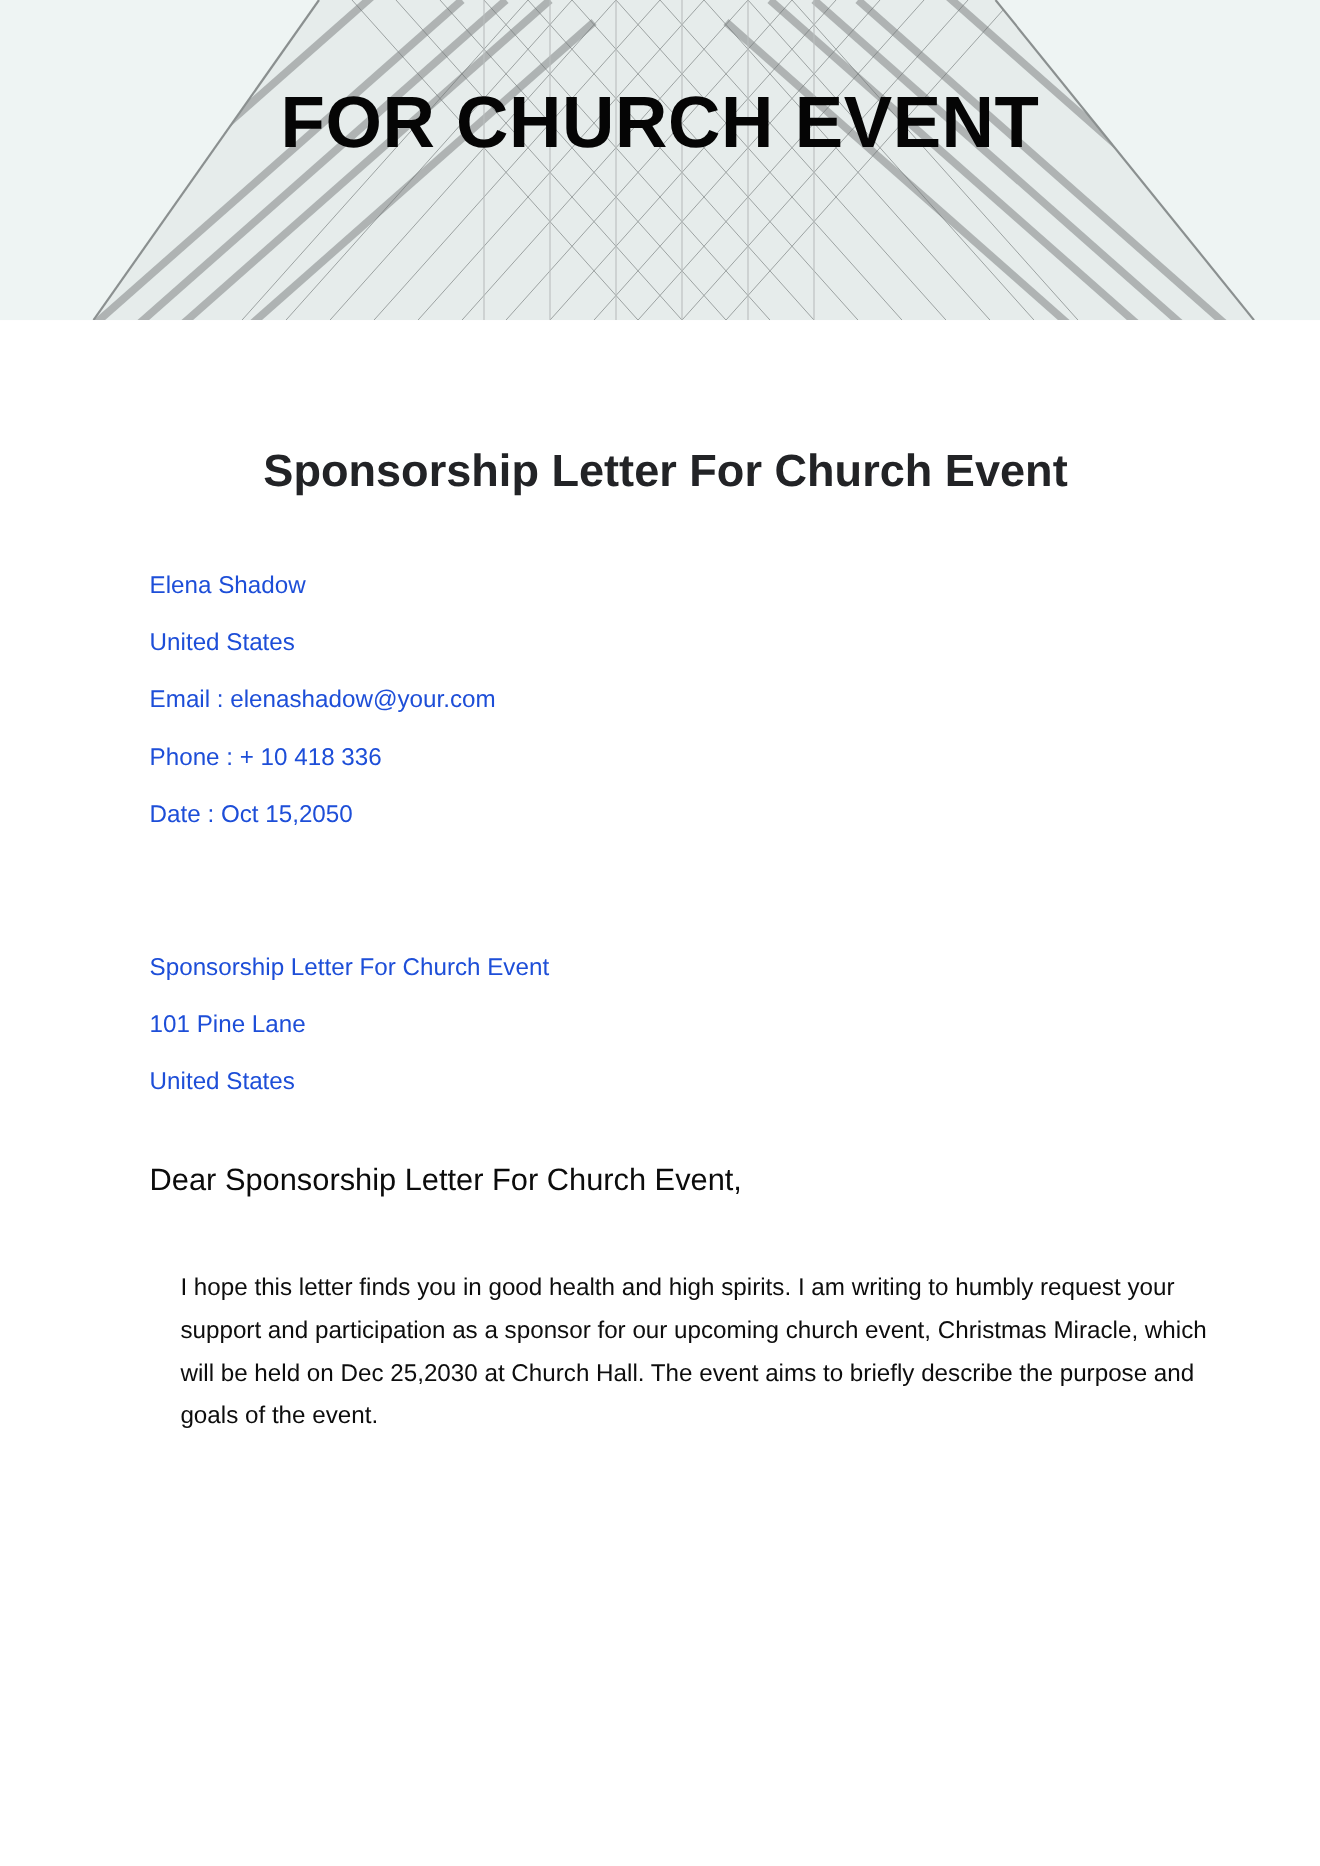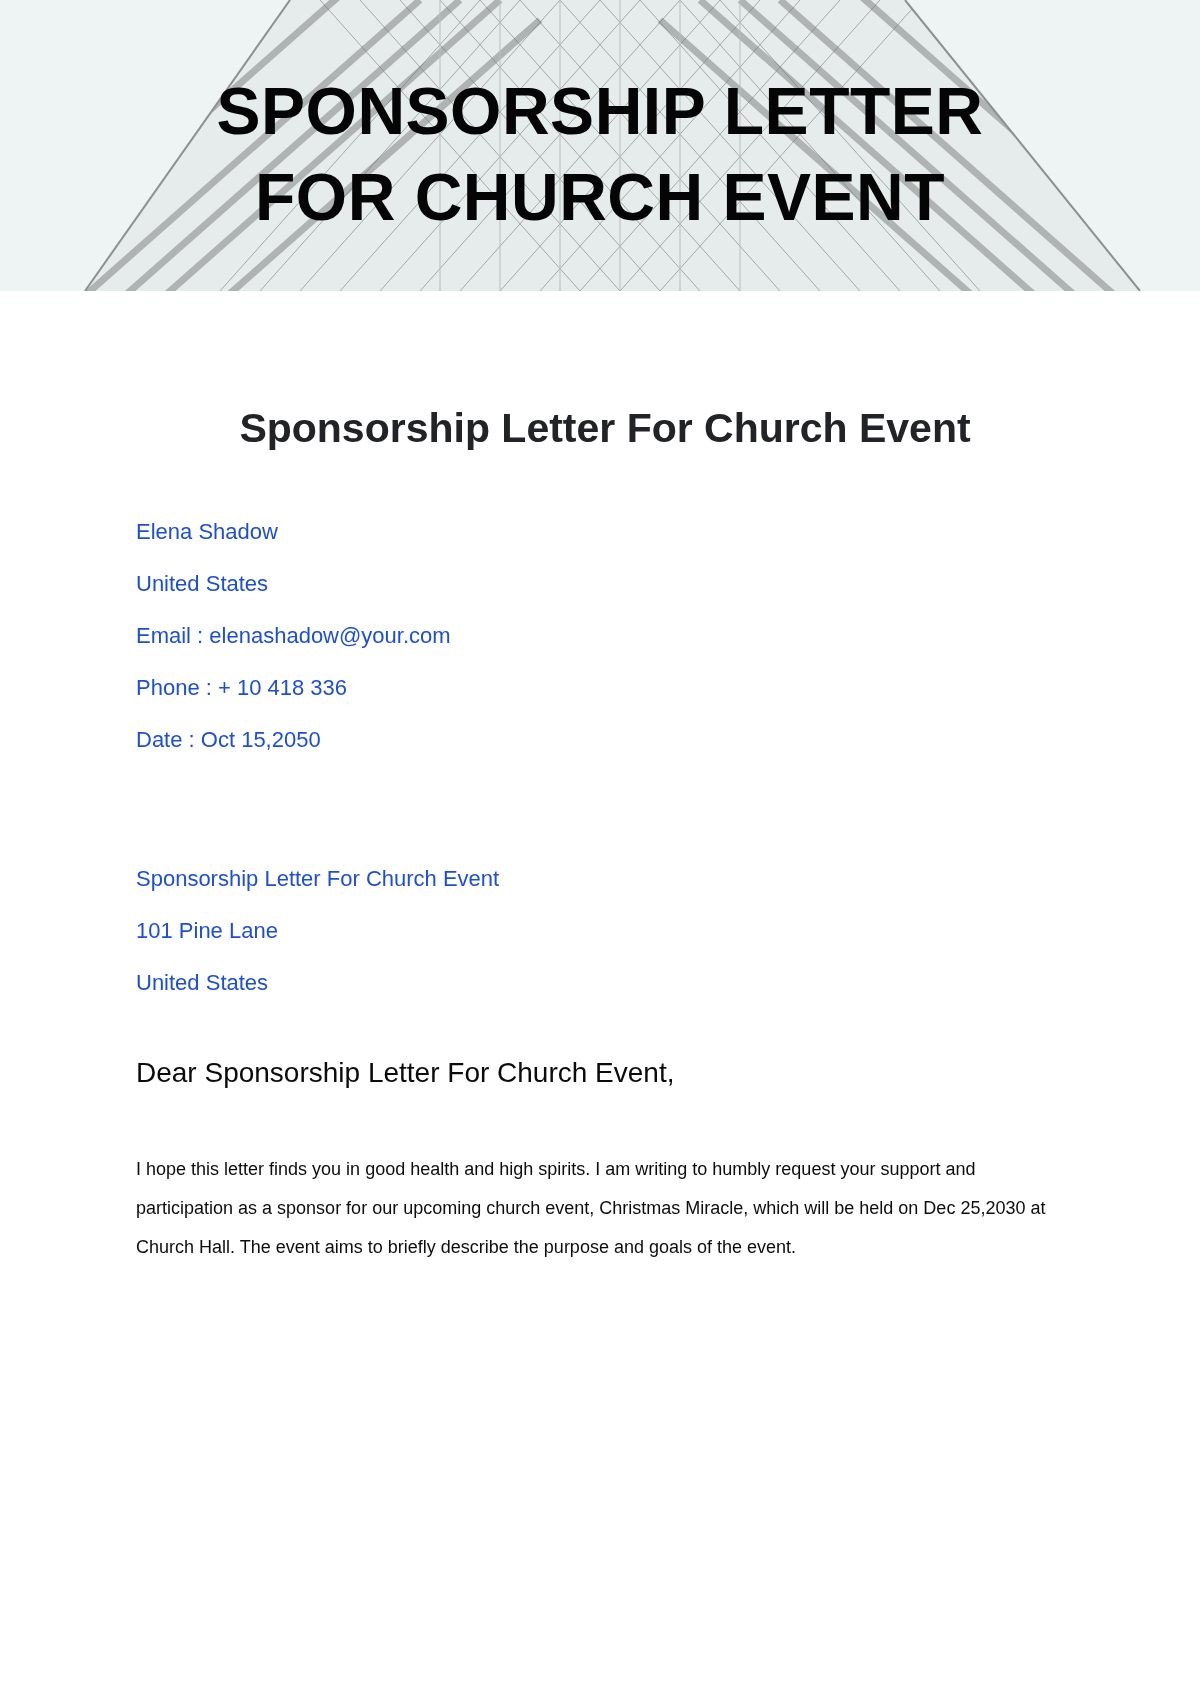--- a/index.html
+++ b/index.html
@@ -24,21 +24,21 @@
       color: #222326;
     }
 
     .block { position: absolute; left: 136px; }
     .line { font-size: 22px; line-height: 26px; color: #1d4ed8; height: 52px; white-space: nowrap; }
 
     .sender { top: 519px; }
     .recipient { top: 866px; }
     .salutation { top: 1060px; font-size: 28px; line-height: 26px; white-space: nowrap; }
     .body-para {
-      top: 1150px; width: 940px; font-size: 18px; line-height: 39px; color: #0d0d0d;
+      top: 1150px; width: 940px; font-size: 22px; line-height: 39px; color: #0d0d0d; margin-left: 28px;
     }
   </style>
 </head>
 <body>
 
 <div class="hero">
   <svg width="1200" height="291" viewBox="0 0 1200 291">
     <defs>
       <clipPath id="bldg">
         <polygon points="290,0 905,0 1140,291 85,291"></polygon>
@@ -101,21 +101,20 @@
           <line x1="620" y1="0" x2="620" y2="291"></line>
         <line x1="680" y1="0" x2="680" y2="291"></line>
           <line x1="740" y1="0" x2="740" y2="291"></line>
       </g>
     </g>
 
     <line x1="290" y1="0" x2="85" y2="291" stroke="#8b9090" stroke-width="2"></line>
     <line x1="905" y1="0" x2="1140" y2="291" stroke="#8b9090" stroke-width="2"></line>
   </svg>
   <div class="hero-title">
-    <div>SPONSORSHIP LETTER</div>
     <div>FOR CHURCH EVENT</div>
   </div>
 </div>
 
 <h1 class="doc-title">Sponsorship Letter For Church Event</h1>
 
 <div class="block sender">
   <div class="line">Elena Shadow</div>
   <div class="line">United States</div>
   <div class="line">Email : elenashadow@your.com</div>

